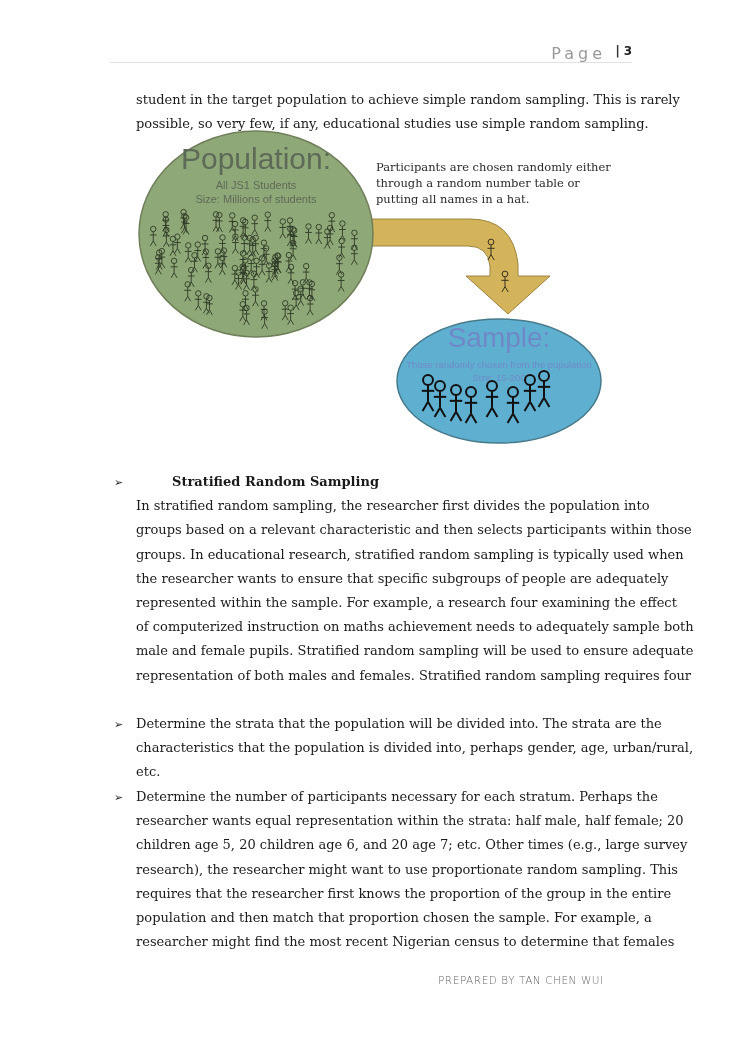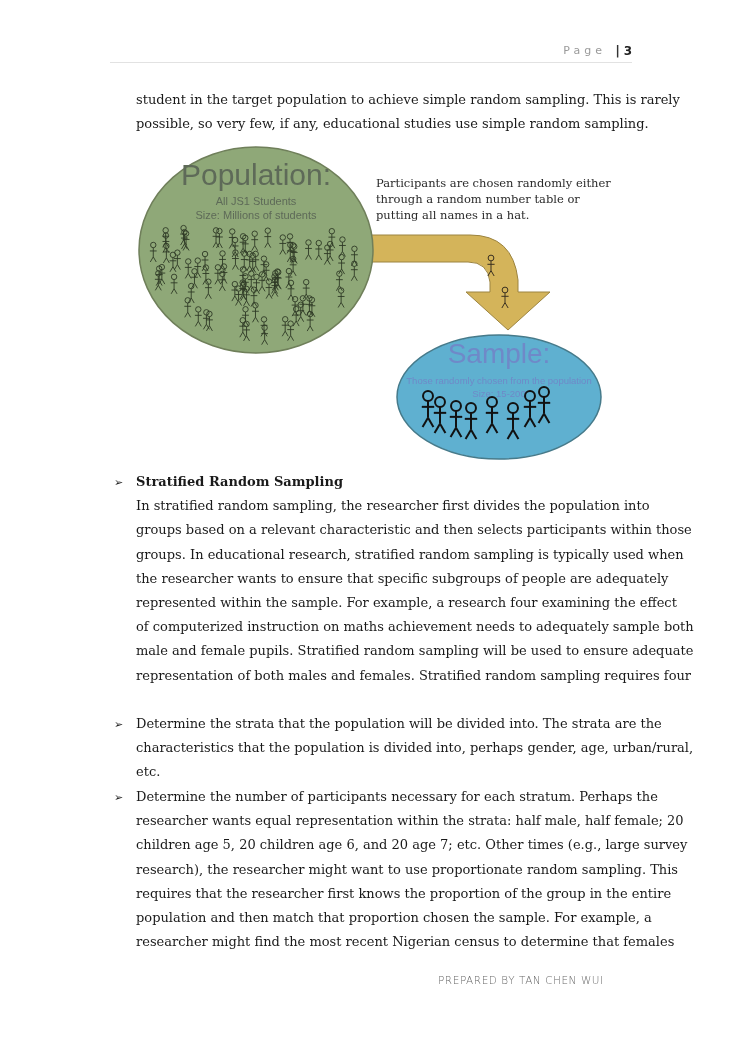--- a/index.html
+++ b/index.html
@@ -1,30 +1,30 @@
 <!DOCTYPE html>
 <html><head>
   <meta charset="utf-8">
   <style>
     html, body { margin: 0; padding: 0; background: #ffffff; }
     body { width: 744px; height: 1052px; position: relative; overflow: hidden; font-family: "DejaVu Serif", serif; color: #1a1a1a; }
 
     .header { position: absolute; left: 110px; top: 44px; width: 522px; height: 18px; border-bottom: 1px solid #e2e2e2; }
-    .page-label { position: absolute; right: 26px; top: 0; font-family: "DejaVu Sans", sans-serif; font-size: 11px; color: #9a9a9a; letter-spacing: 4px; }
+    .page-label { position: absolute; right: 26px; top: 0; font-family: "DejaVu Sans", sans-serif; font-size: 16px; color: #9a9a9a; letter-spacing: 4px; }
     .page-sep { position: absolute; right: 12px; top: -1px; font-family: "DejaVu Sans", sans-serif; font-size: 13px; color: #333; font-weight: bold; }
     .page-num { position: absolute; right: 0; top: 0; font-family: "DejaVu Sans", sans-serif; font-size: 12px; color: #222; font-weight: bold; }
 
     .body-text { position: absolute; left: 136px; width: 500px; font-size: 13px; line-height: 24.2px; color: #1a1a1a; }
     .line { white-space: nowrap; height: 24.2px; }
 
     .bullet { position: absolute; left: 114px; font-size: 11px; color: #222; }
 
-    .heading { font-weight: bold; }
-
-    .diagram { position: absolute; left: 138px; top: 140px; width: 490px; height: 325px; }
+    .heading { font-weight: bold; margin-left: 36px; }
+
+    .diagram { position: absolute; left: 138px; top: 124px; width: 490px; height: 325px; }
     .diagram svg { display: block; }
 
     .footer { position: absolute; left: 438px; top: 974px; font-family: "DejaVu Sans", sans-serif; font-size: 11px; letter-spacing: 0.6px; color: #6a6a6a; font-weight: 300; transform: scaleX(0.95); transform-origin: left; }
   </style>
 </head>
 <body>
 
 <div class="header">
   <span class="page-label">Page</span>
   <span class="page-sep">|</span>

